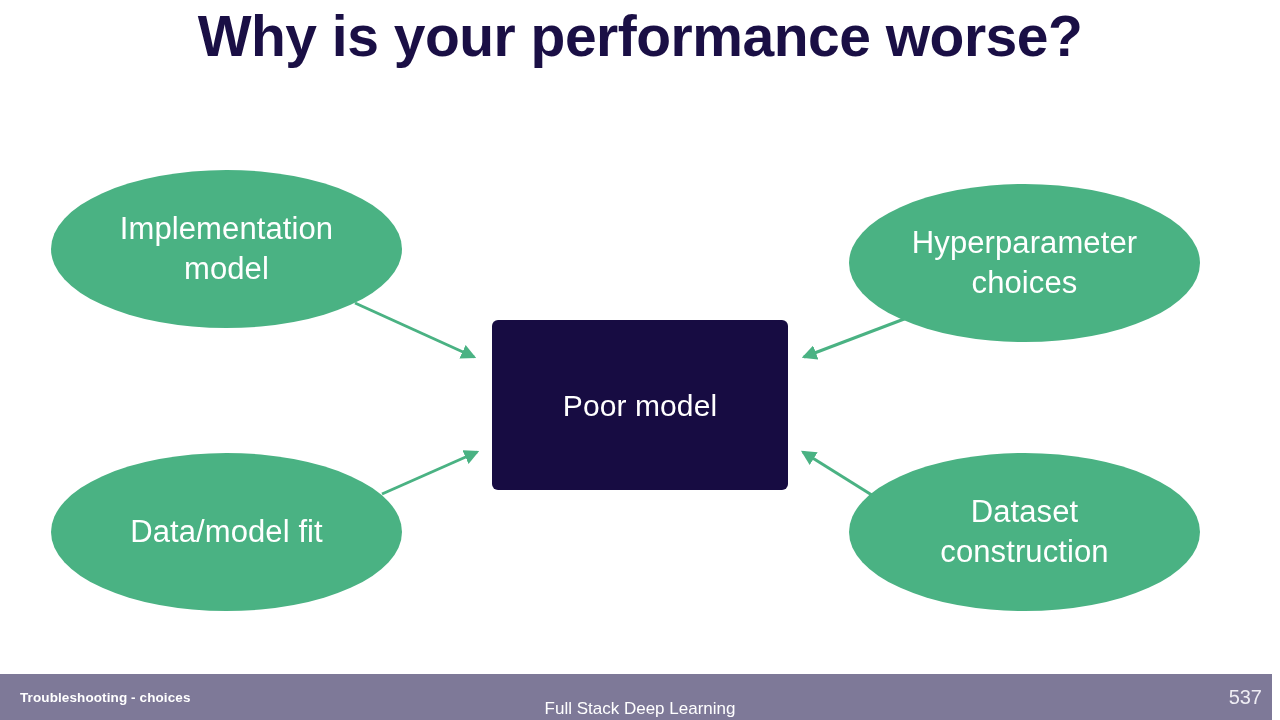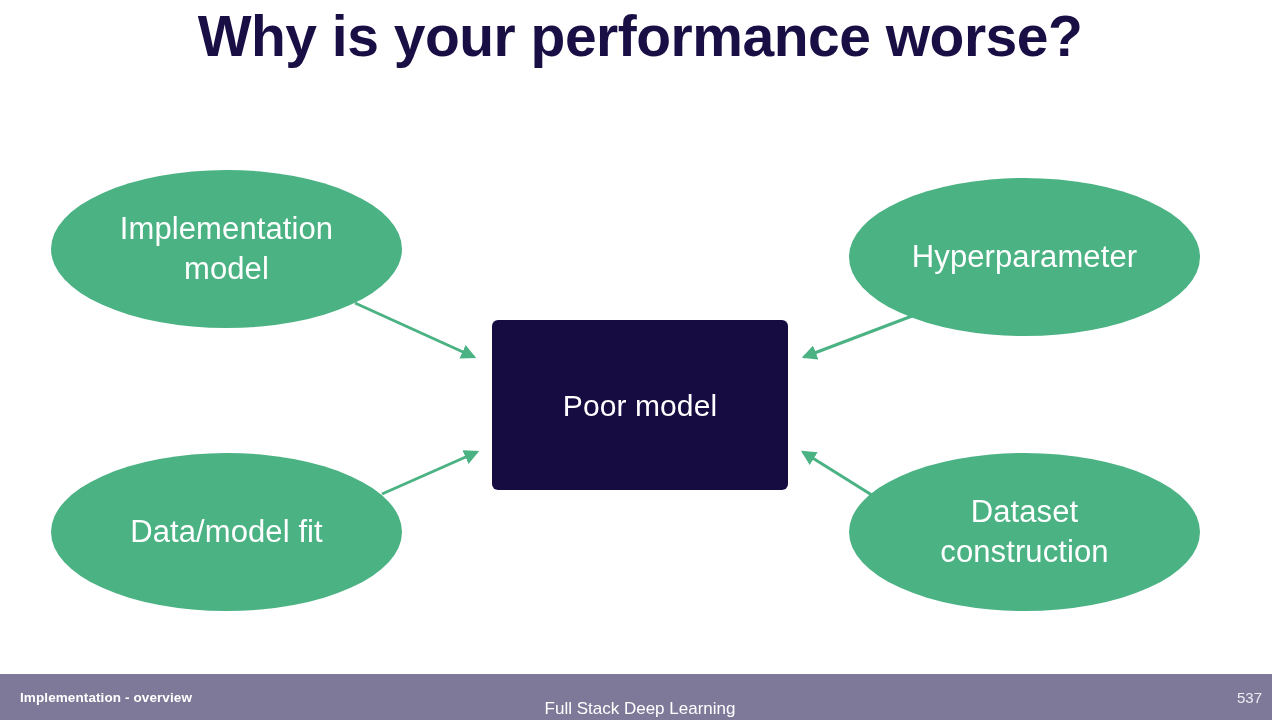--- a/index.html
+++ b/index.html
@@ -71,21 +71,21 @@
     border-radius: 6px;
     font-size: 30px;
     line-height: 1.3;
     font-weight: normal;
     letter-spacing: 0.1px;
   }
   .node-label { padding: 0 18px; }
 
   #node-implementation-bugs { left: 51px;  top: 170px; width: 351px; height: 158px; }
   #node-data-model-fit      { left: 51px;  top: 453px; width: 351px; height: 158px; }
-  #node-hyperparameter      { left: 849px; top: 178px; width: 351px; height: 158px; }
+  #node-hyperparameter      { left: 849px; top: 184px; width: 351px; height: 158px; }
   #node-dataset-construction{ left: 849px; top: 453px; width: 351px; height: 158px; }
   #node-poor-model-performance { left: 492px; top: 320px; width: 296px; height: 170px; }
 
   
   #footer {
     position: absolute;
     left: 0;
     top: 674px;
     width: 1280px;
     height: 46px;
@@ -115,21 +115,21 @@
     font-size: 17px;
     font-weight: normal;
   }
   #footer-right {
     position: absolute;
     right: 18px;
     top: 0;
     height: 46px;
     display: flex;
     align-items: center;
-    font-size: 15px;
+    font-size: 20px;
     color: #eeecf3;
   }
 </style>
 </head>
 <body>
 
 <div id="slide">
 
   <div id="slide-title">Why is your performance worse?</div>
 
@@ -150,20 +150,21 @@
     <div class="node node-ellipse" id="node-implementation-bugs">
       <div class="node-label">
         <span>Implementation</span><br>
         <span>model</span>
       </div>
     </div>
 
     <div class="node node-ellipse" id="node-hyperparameter">
       <div class="node-label">
         <span>Hyperparameter</span><br>
+        <span>choices</span>
       </div>
     </div>
 
     <div class="node node-ellipse" id="node-data-model-fit">
       <div class="node-label">Data/model fit</div>
     </div>
 
     <div class="node node-ellipse" id="node-dataset-construction">
       <div class="node-label">
         <span>Dataset</span><br>
@@ -174,17 +175,17 @@
     <div class="node node-center" id="node-poor-model-performance">
       <div class="node-label">
         <span>Poor model</span><br>
       </div>
     </div>
 
   </div>
 
   <div id="footer">
     <div id="footer-center">Full Stack Deep Learning</div>
-    <div id="footer-left">Implementation - overview</div>
+    <div id="footer-left">Troubleshooting - choices</div>
     <div id="footer-right">537</div>
   </div>
 
 </div>
 
 </body></html>

